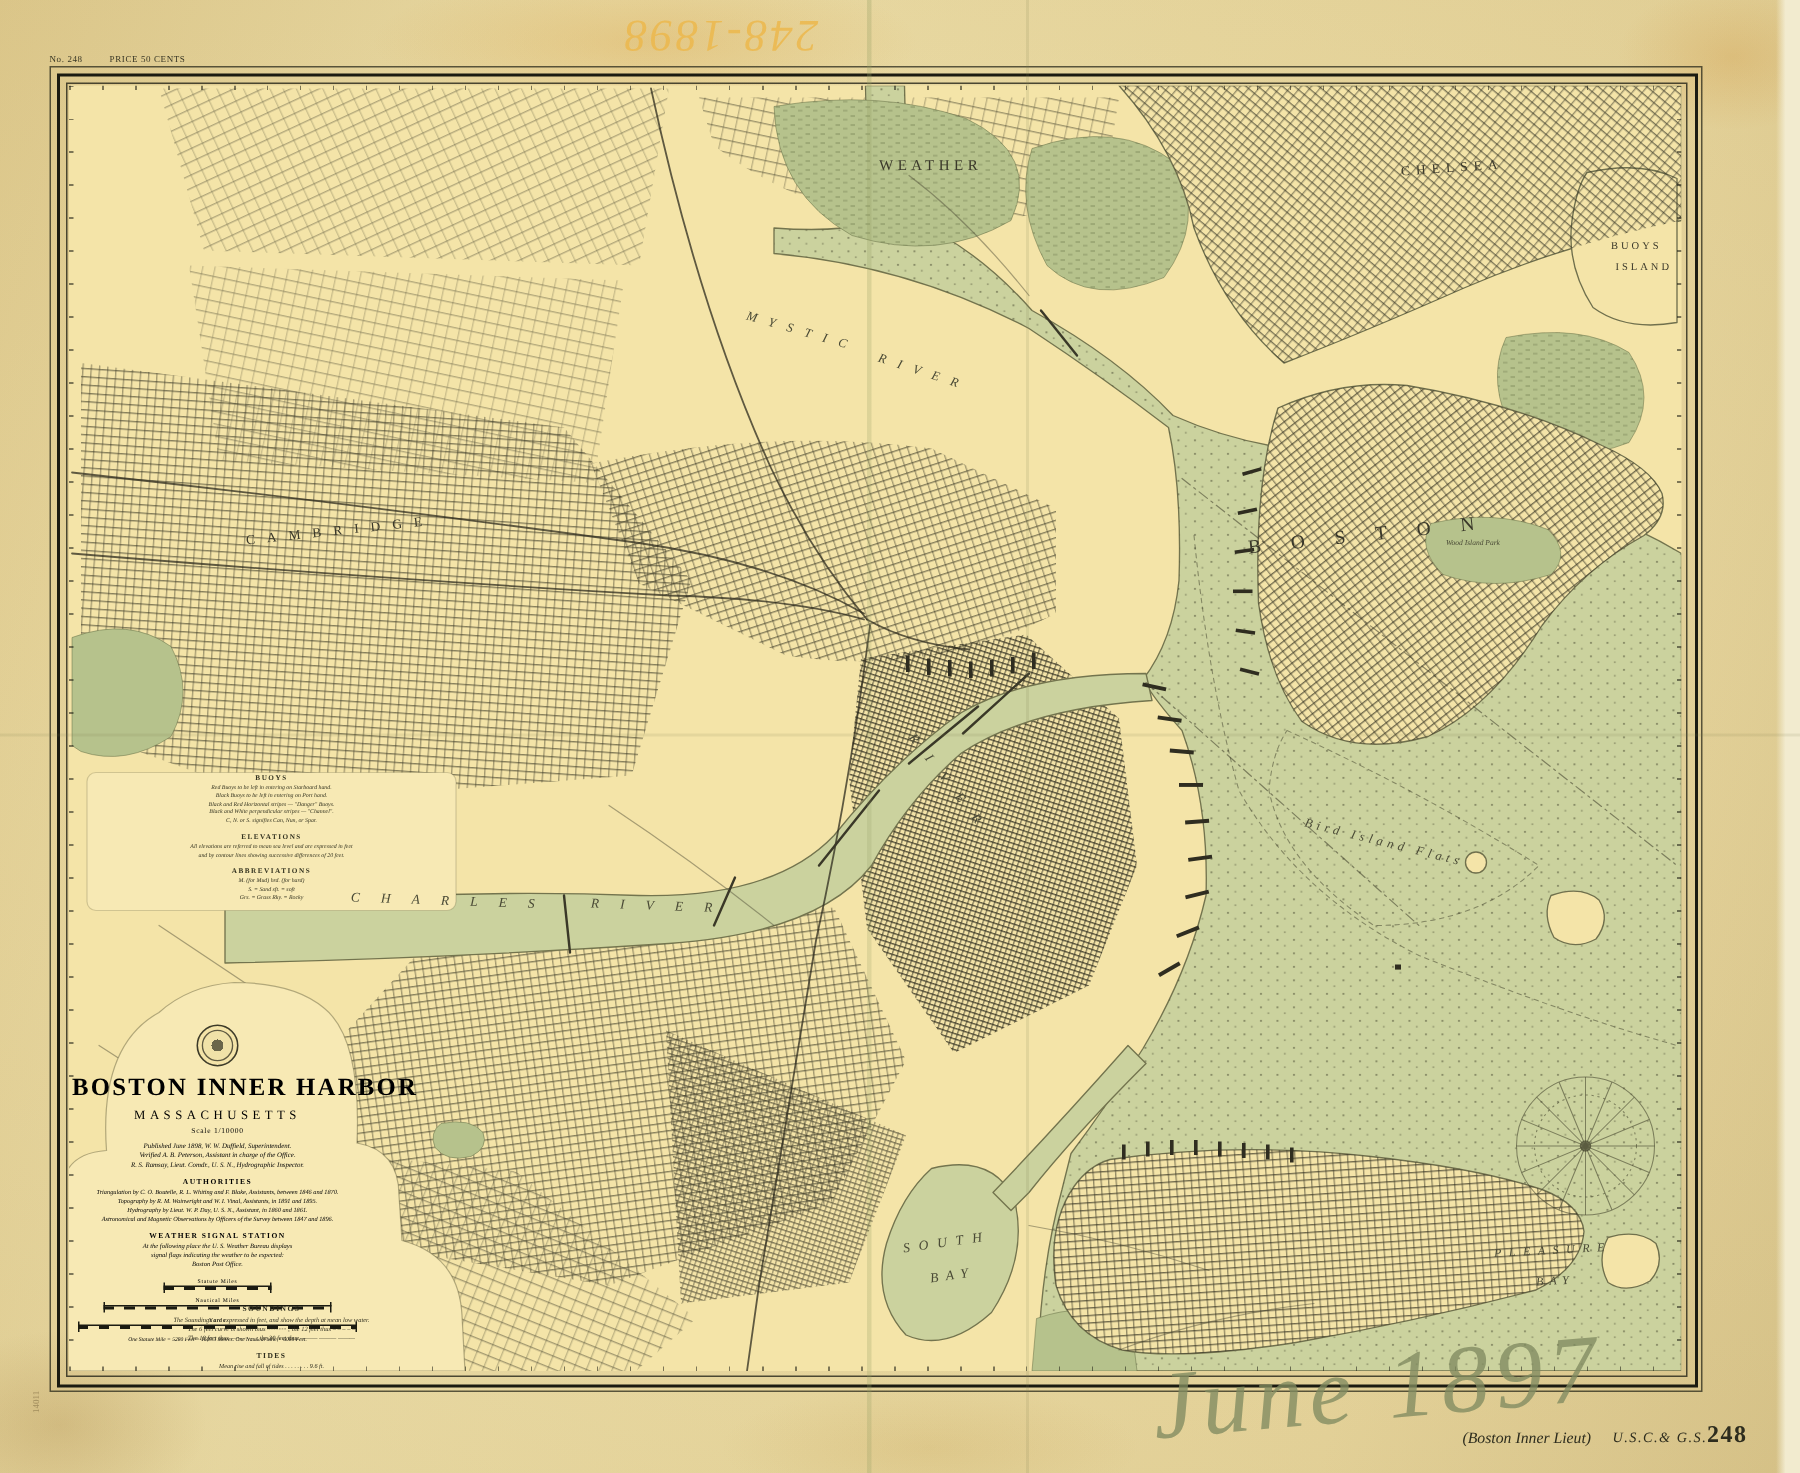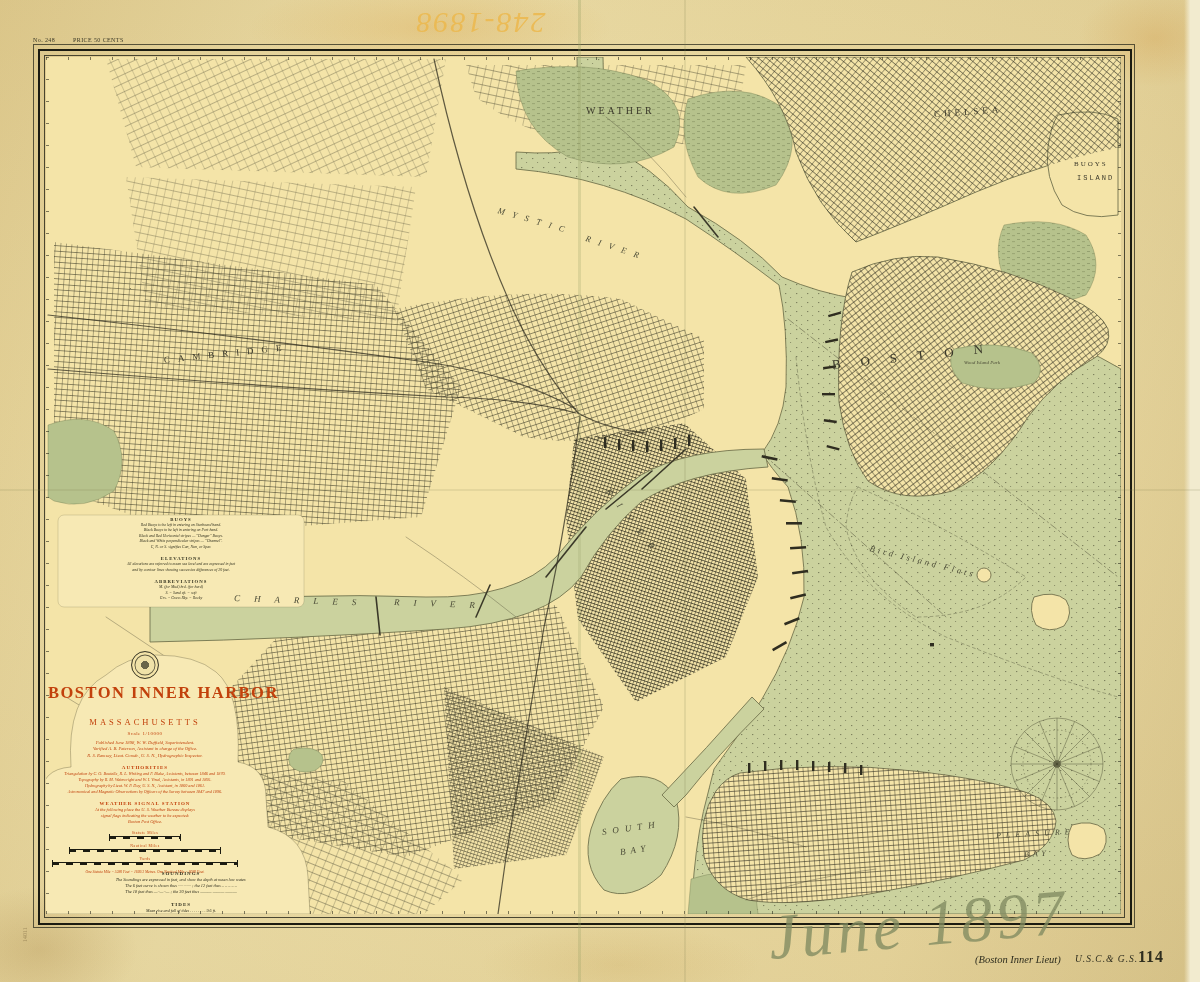--- a/index.html
+++ b/index.html
@@ -47,26 +47,26 @@
   .tick.b{left:0;bottom:0;width:100%;height:3px;background:repeating-linear-gradient(90deg,#1b1b11 0 1px,transparent 1px 22px);}
   .tick.l{left:0;top:0;width:3px;height:100%;background:repeating-linear-gradient(180deg,#1b1b11 0 1px,transparent 1px 22px);}
   .tick.r{right:0;top:0;width:3px;height:100%;background:repeating-linear-gradient(180deg,#1b1b11 0 1px,transparent 1px 22px);}
 
   
   .labels{position:absolute;left:0;top:0;width:100%;height:100%;z-index:6;pointer-events:none;}
   .mlab{position:absolute;white-space:nowrap;color:#3a382a;transform-origin:left center;}
   .mlab.ital{font-style:italic;color:#4a4a36;}
 
   
-  .cart{position:absolute;left:2px;top:594px;width:194px;text-align:center;z-index:7;color:#c2410c;}
+  .cart{position:absolute;left:2px;top:626px;width:194px;text-align:center;z-index:7;color:#000000;}
   .seal{width:26px;height:26px;margin:0 auto 4px auto;border-radius:50%;border:1.6px solid #3c3a28;
     box-shadow:inset 0 0 0 2.5px rgba(244,228,168,1), inset 0 0 0 3.4px rgba(60,58,40,.8);
     background:radial-gradient(circle at 50% 50%, #6a664a 0 4px, #f0e2a8 4px);}
   .cart .title{font-size:16.5px;font-weight:bold;letter-spacing:1.5px;white-space:nowrap;}
-  .cart .subtitle{font-size:8.5px;letter-spacing:3px;margin-top:14px;}
+  .cart .subtitle{font-size:8.5px;letter-spacing:3px;margin-top:3px;}
   .cart .scale{font-size:5px;margin-top:4px;letter-spacing:.5px;}
   .cart-h{font-size:5px;font-weight:bold;letter-spacing:1px;margin-top:6px;}
   .pub-lines{font-size:4.6px;font-style:italic;line-height:1.4;margin-top:4px;}
   .auth-lines{font-size:4.2px;font-style:italic;line-height:1.4;margin-top:1px;}
   .weather-lines{font-size:4.4px;font-style:italic;line-height:1.4;margin-top:1px;}
   .bars{margin-top:6px;}
   .bar-row{margin-top:4px;}
   .bar-row .bl{font-size:3.8px;letter-spacing:.5px;}
   .bar{height:3px;margin:1px auto 0 auto;border-top:1px solid #1b1b11;
     background:repeating-linear-gradient(90deg,#1b1b11 0 7px,transparent 7px 14px);
@@ -286,21 +286,21 @@
 
     <div class="tick t"></div>
     <div class="tick b"></div>
     <div class="tick l"></div>
     <div class="tick r"></div>
 
     <div class="labels">
         <div class="mlab" style="left: 540px; top: 48px; font-size: 10px; letter-spacing: 3px; transform: rotate(0deg);">WEATHER</div>
         <div class="mlab" style="left: 888px; top: 52px; font-size: 9px; letter-spacing: 4px; transform: rotate(-4deg);">CHELSEA</div>
         <div class="mlab" style="left: 1028px; top: 103px; font-size: 7px; letter-spacing: 2px; transform: rotate(0deg);">BUOYS</div>
-        <div class="mlab" style="left: 1031px; top: 117px; font-size: 7px; letter-spacing: 2px; transform: rotate(0deg); font-family: Liberation Mono, monospace;">ISLAND</div>
+        <div class="mlab" style="left: 1031px; top: 117px; font-size: 7px; letter-spacing: 2px; transform: rotate(0deg);">ISLAND</div>
         <div class="mlab" style="left: 786px; top: 300px; font-size: 13px; letter-spacing: 20px; transform: rotate(-6deg);">BOSTON</div>
         <div class="mlab ital" style="left: 918px; top: 303px; font-size: 5px; letter-spacing: 0px; transform: rotate(0deg);">Wood Island Park</div>
         <div class="mlab ital" style="left: 824px; top: 486px; font-size: 8.5px; letter-spacing: 3px; transform: rotate(14deg);">Bird Island Flats</div>
         <div class="mlab ital" style="left: 452px; top: 148px; font-size: 8.5px; letter-spacing: 8px; transform: rotate(16deg);">MYSTIC</div>
         <div class="mlab ital" style="left: 540px; top: 176px; font-size: 8.5px; letter-spacing: 8px; transform: rotate(18deg);">RIVER</div>
         <div class="mlab ital" style="left: 188px; top: 536px; font-size: 9px; letter-spacing: 14px; transform: rotate(2deg);">CHARLES</div>
         <div class="mlab ital" style="left: 348px; top: 540px; font-size: 9px; letter-spacing: 14px; transform: rotate(2deg);">RIVER</div>
         <div class="mlab ital" style="left: 562px; top: 428px; font-size: 9px; letter-spacing: 12px; transform: rotate(52deg);">RIVER</div>
         <div class="mlab" style="left: 118px; top: 298px; font-size: 9px; letter-spacing: 8px; transform: rotate(-6deg);">CAMBRIDGE</div>
         <div class="mlab ital" style="left: 556px; top: 770px; font-size: 9px; letter-spacing: 6px; transform: rotate(-8deg);">SOUTH</div>
@@ -386,21 +386,21 @@
     </div>
   </div>
 
   <div class="nl outer"></div>
   <div class="nl thick"></div>
   <div class="nl inner"></div>
 
   <div class="footer-print">
     <span class="t1">(Boston Inner Lieut)</span>
     <span class="t2">U.S.C.&amp; G.S.</span>
-    <span class="t3">114</span>
+    <span class="t3">248</span>
   </div>
   <div class="hand-bottom">June 1897</div>
   <div class="archive-mark">14011</div>
 
   <div class="crease v1"></div>
   <div class="crease v2"></div>
   <div class="crease h1"></div>
 </div>
 
 </body></html>

